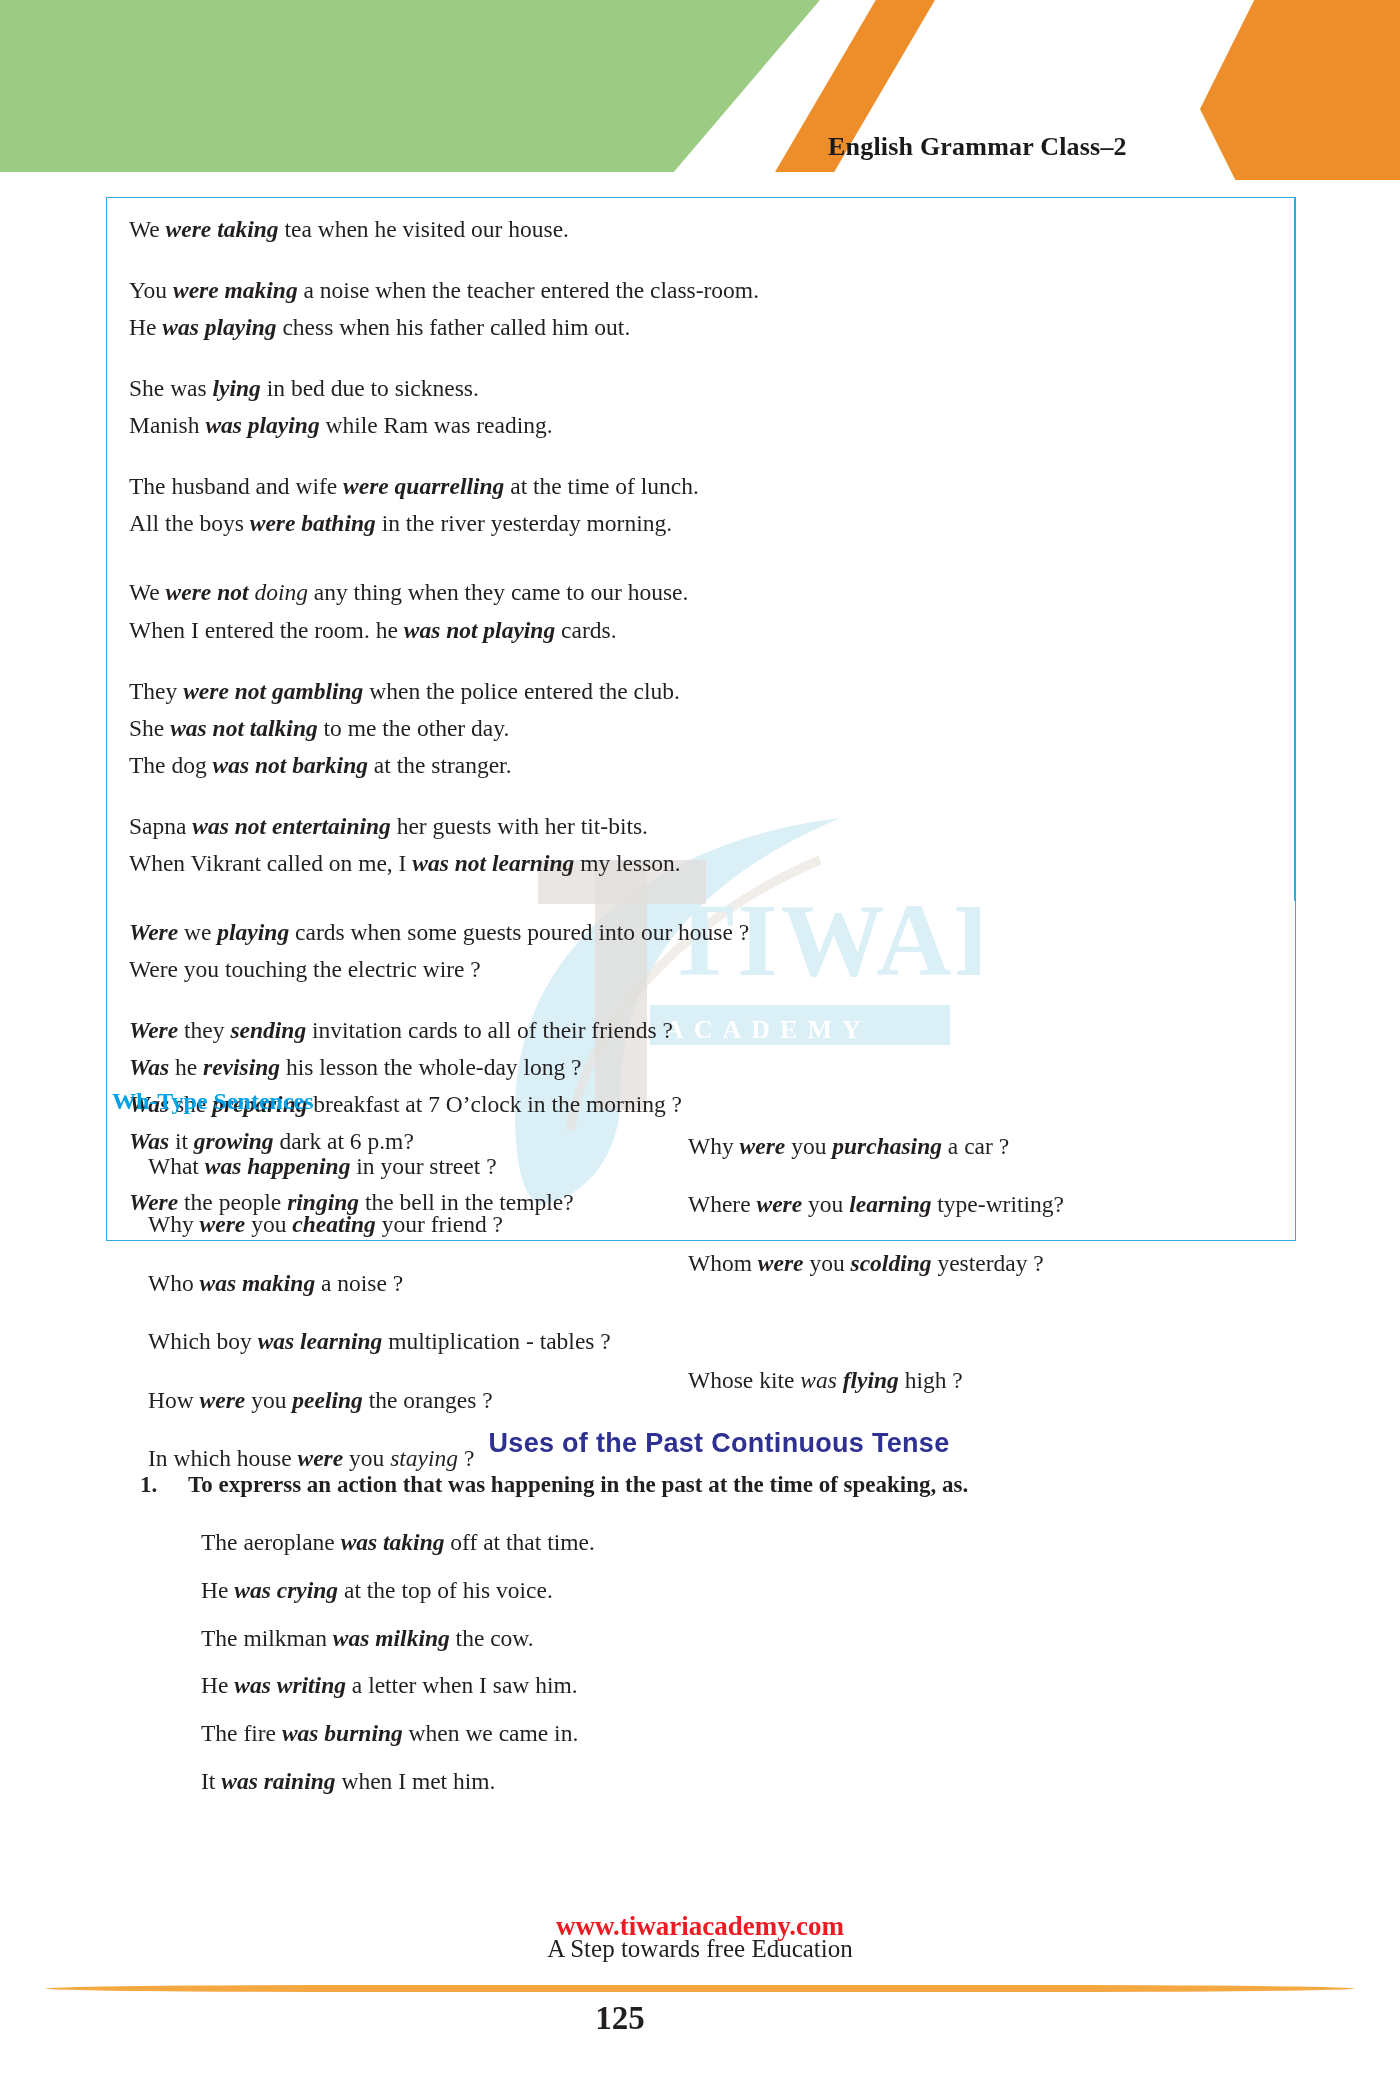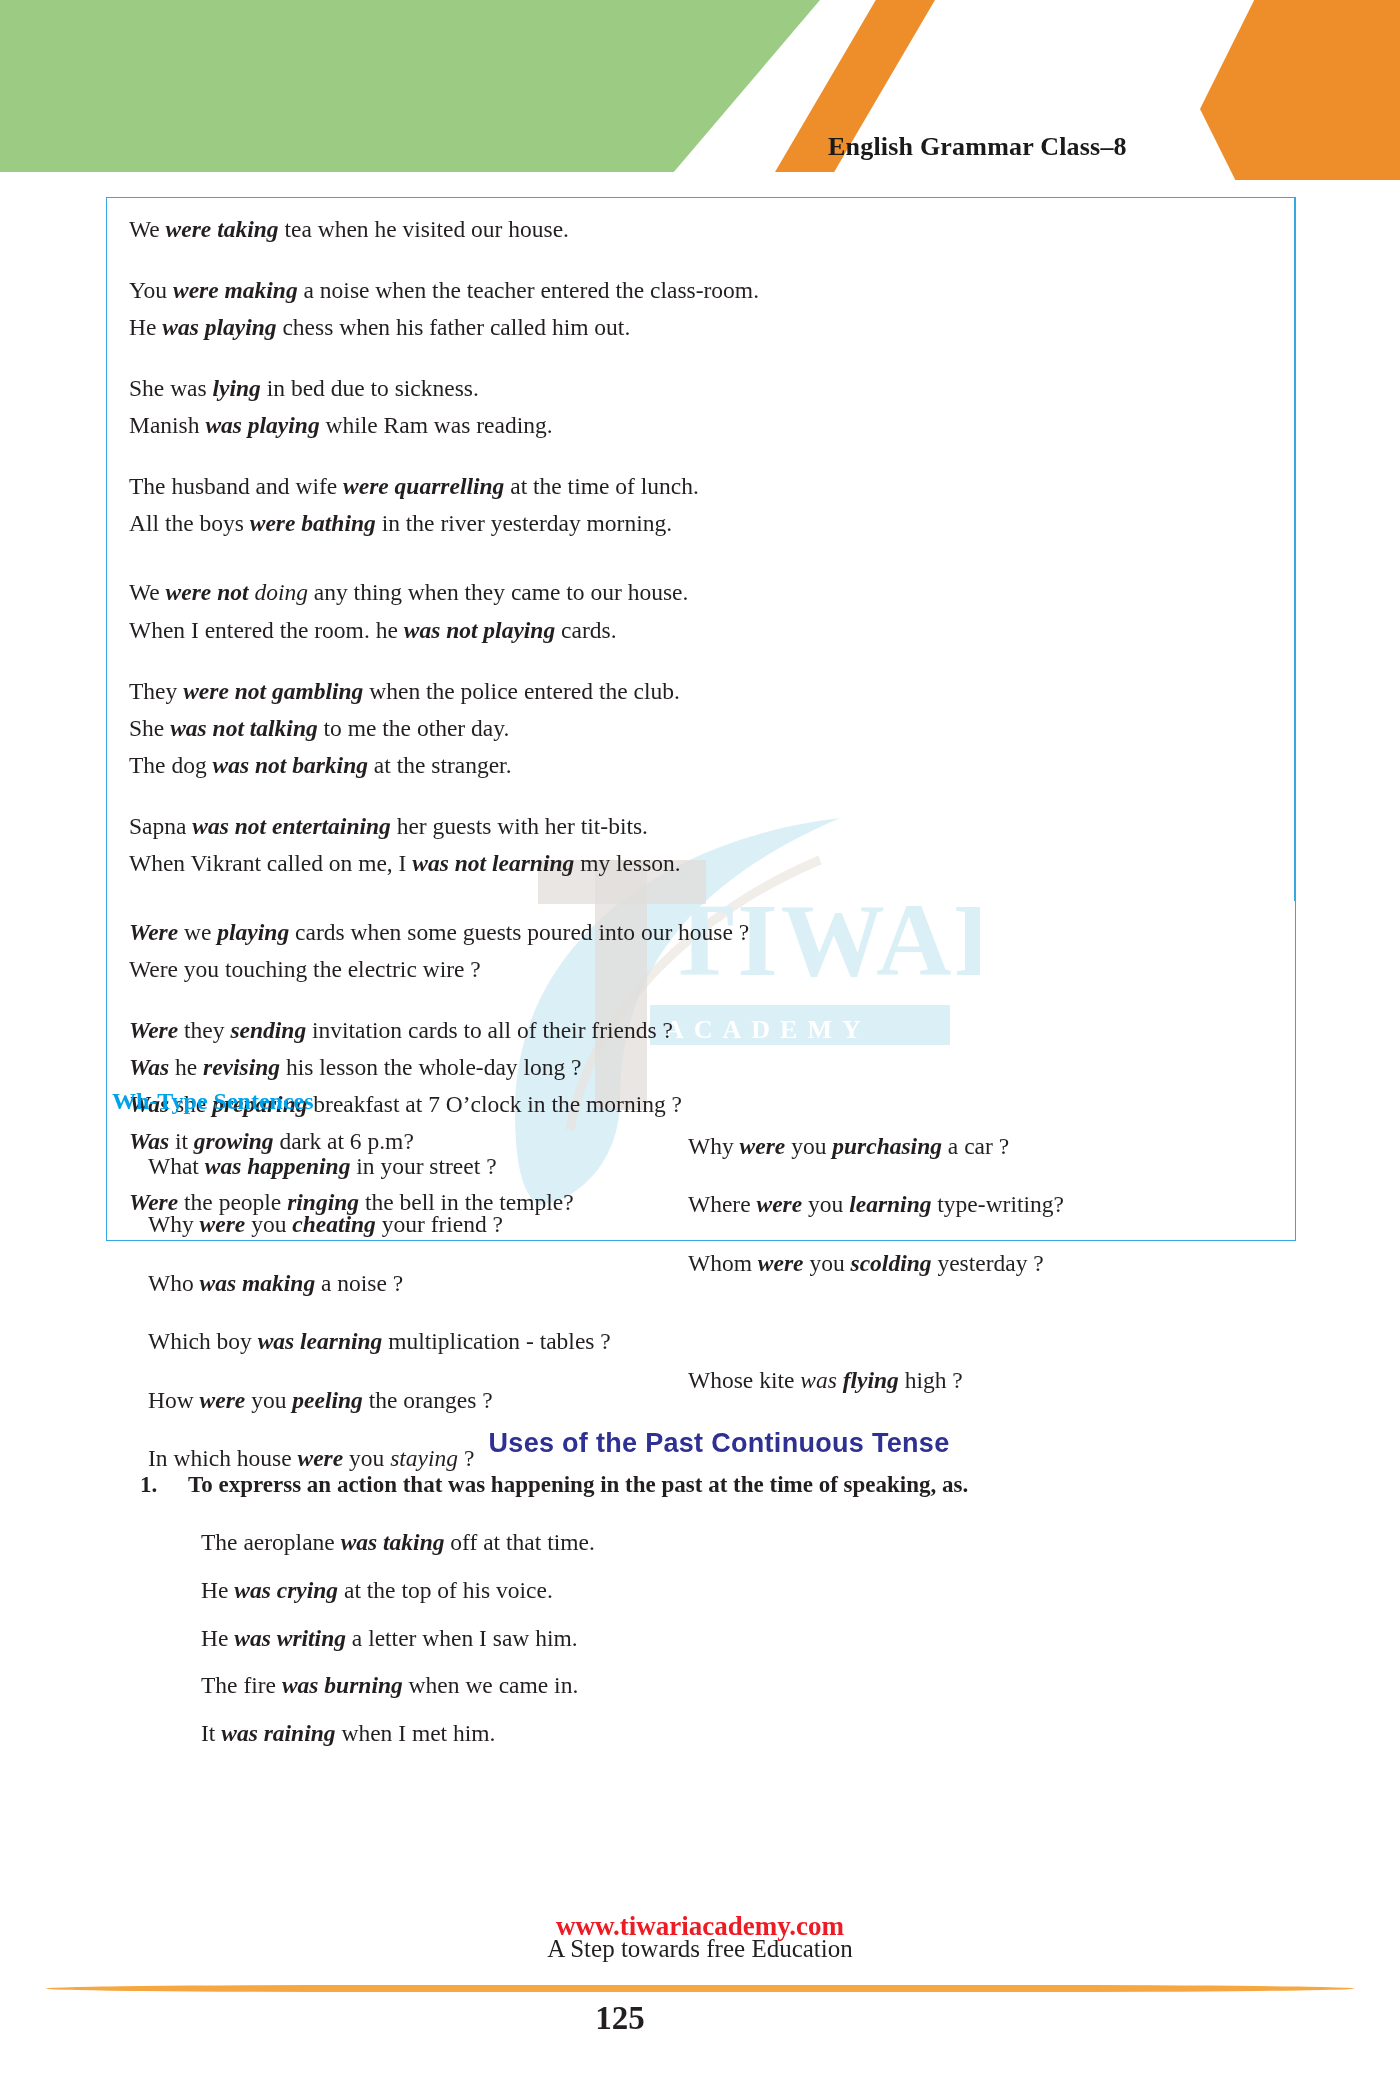--- a/index.html
+++ b/index.html
@@ -214,21 +214,21 @@
   }
 </style>
 </head>
 <body>
 
 <div class="header-band">
   <div class="green-shape"></div>
   <div class="orange-stripe"></div>
   <div class="orange-arrow"></div>
 </div>
-<div class="header-title">English Grammar Class–8</div>
+<div class="header-title">English Grammar Class–2</div>
 
 <div class="watermark">
   <svg viewBox="0 0 560 420" width="560" height="420" aria-hidden="true">
     <g opacity="0.55">
       <path d="M95 310 C95 150 235 40 420 18 C300 70 200 150 200 300 C200 360 160 400 120 405 C100 395 95 355 95 310 Z" fill="#bfe2f0"></path>
       <path d="M150 330 C170 210 280 110 400 60" stroke="#d9cfc6" stroke-width="9" fill="none" opacity="0.7"></path>
       <rect x="175" y="60" width="52" height="250" fill="#c9c3bd" opacity="0.75"></rect>
       <rect x="118" y="60" width="168" height="44" fill="#c9c3bd" opacity="0.75"></rect>
       <text x="245" y="175" font-family="'Liberation Serif', serif" font-size="104" font-weight="bold" fill="#bfe2f0" letter-spacing="3">TIWARI</text>
       <rect x="230" y="205" width="300" height="40" fill="#bfe2f0"></rect>
@@ -298,20 +298,21 @@
     </div>
 
   <div class="uses-head">Uses of the Past Continuous Tense</div>
   <div class="uses-item">
     <div class="uses-num">1.</div>
     <div class="uses-text">To exprerss an action that was happening in the past at the time of speaking, as.</div>
   </div>
   <div class="uses-list">
       <p>The aeroplane <i>was taking</i> off at that time.</p>
       <p>He <i>was crying</i> at the top of his voice.</p>
+      <p>The milkman <i>was milking</i> the cow.</p>
       <p>He <i>was writing</i> a letter when I saw him.</p>
       <p>The fire <i>was burning</i> when we came in.</p>
       <p>It <i>was raining</i> when I met him.</p>
     </div>
 
   <div class="footer-site">www.tiwariacademy.com</div>
   <div class="footer-tag">A Step towards free Education</div>
   <div class="footer-rule"></div>
   <div class="footer-page">125</div>
 

